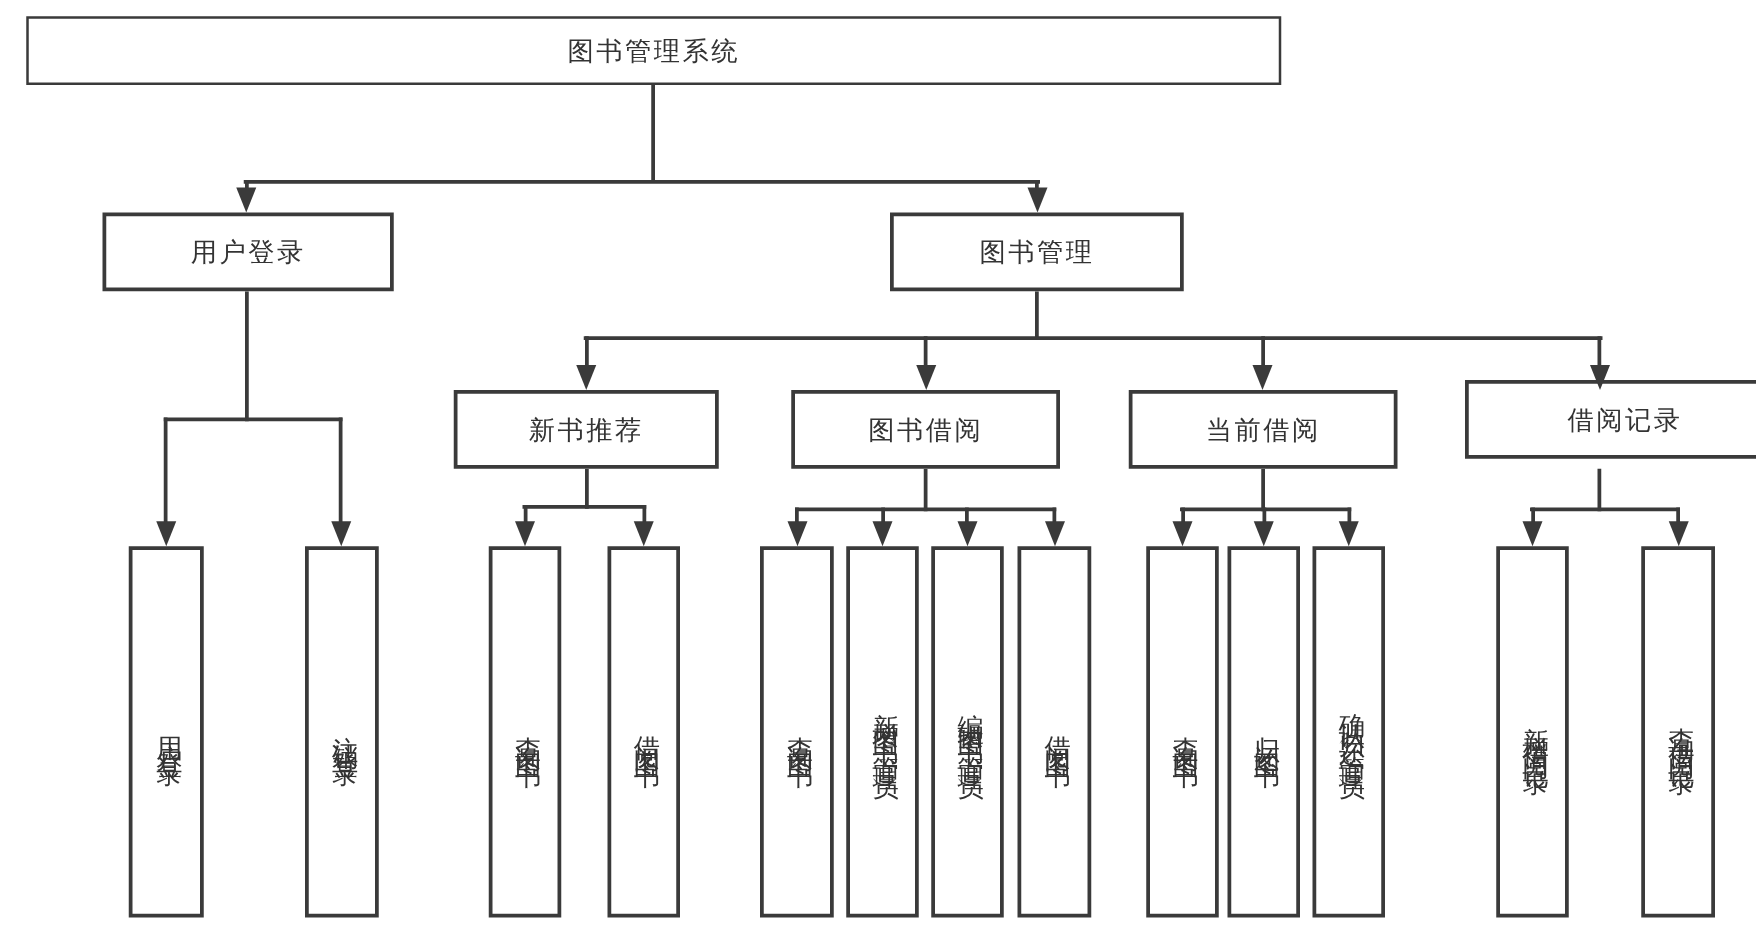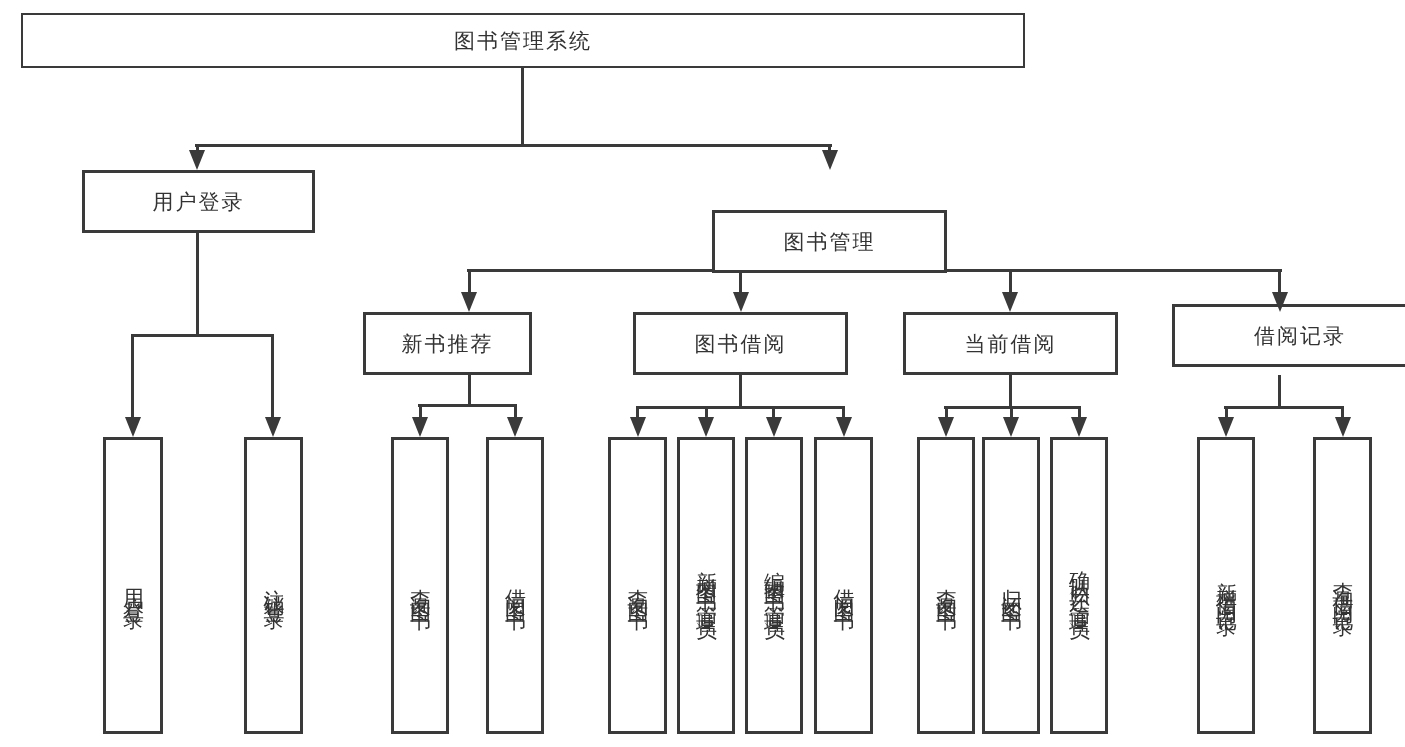--- a/index.html
+++ b/index.html
@@ -9,21 +9,21 @@
     --page_bg: #ffffff;
     --watermark: #b7b9bc;
   }
   * { margin: 0; padding: 0; box-sizing: border-box; }
   html, body { background: var(--page_bg); }
   #canvas {
     position: relative;
     width: 1405px;
     height: 747px;
     background: var(--page_bg);
-    font-family: Liberation Serif, serif;
+    font-family: Liberation Mono, monospace;
     color: var(--text);
     overflow: hidden;
   }
   .box {
     position: absolute;
     background: var(--box_bg);
     border: 3px solid var(--line);
     display: flex;
     align-items: center;
     justify-content: center;
@@ -80,21 +80,21 @@
   <div class="vline" style="left:521px; top:66px; height:80px;"></div>
   <div class="hline" style="left:195px; top:144px; width:637px;"></div>
   <div class="vline" style="left:196px; top:144px; height:10px;"></div>
   <div class="arrow" style="left:189px; top:150px;"></div>
   <div class="vline" style="left:828px; top:144px; height:10px;"></div>
   <div class="arrow" style="left:822px; top:150px;"></div>
 
   <div class="box" style="left:82px; top:170px; width:233px; height:63px;">
     <span>用户登录</span>
   </div>
-  <div class="box" style="left:712px; top:170px; width:235px; height:63px;margin-top:40px;">
+  <div class="box" style="left:712px; top:170px; width:235px; height:63px;">
     <span>图书管理</span>
   </div>
 
   <div class="vline" style="left:196px; top:233px; height:104px;"></div>
   <div class="hline" style="left:131px; top:334px; width:143px;"></div>
   <div class="vline" style="left:131px; top:334px; height:86px;"></div>
   <div class="arrow" style="left:125px; top:417px;"></div>
   <div class="vline" style="left:271px; top:334px; height:86px;"></div>
   <div class="arrow" style="left:265px; top:417px;"></div>
 
@@ -102,21 +102,21 @@
   <div class="hline" style="left:467px; top:269px; width:815px;"></div>
   <div class="vline" style="left:468px; top:269px; height:25px;"></div>
   <div class="arrow" style="left:461px; top:292px;"></div>
   <div class="vline" style="left:739px; top:269px; height:25px;"></div>
   <div class="arrow" style="left:733px; top:292px;"></div>
   <div class="vline" style="left:1009px; top:269px; height:25px;"></div>
   <div class="arrow" style="left:1002px; top:292px;"></div>
   <div class="vline" style="left:1278px; top:269px; height:25px;"></div>
   <div class="arrow" style="left:1272px; top:292px;"></div>
 
-  <div class="box" style="left:363px; top:312px; width:169px; height:63px;">
+  <div class="box" style="left:363px; top:312px; width:212px; height:63px;">
     <span>新书推荐</span>
   </div>
   <div class="box" style="left:903px; top:312px; width:215px; height:63px;">
     <span>当前借阅</span>
   </div>
   <div class="box" style="left:633px; top:312px; width:215px; height:63px;">
     <span>图书借阅</span>
   </div>
   <div class="box" style="left:1172px; top:304px; width:256px; height:63px;">
     <span>借阅记录</span>

